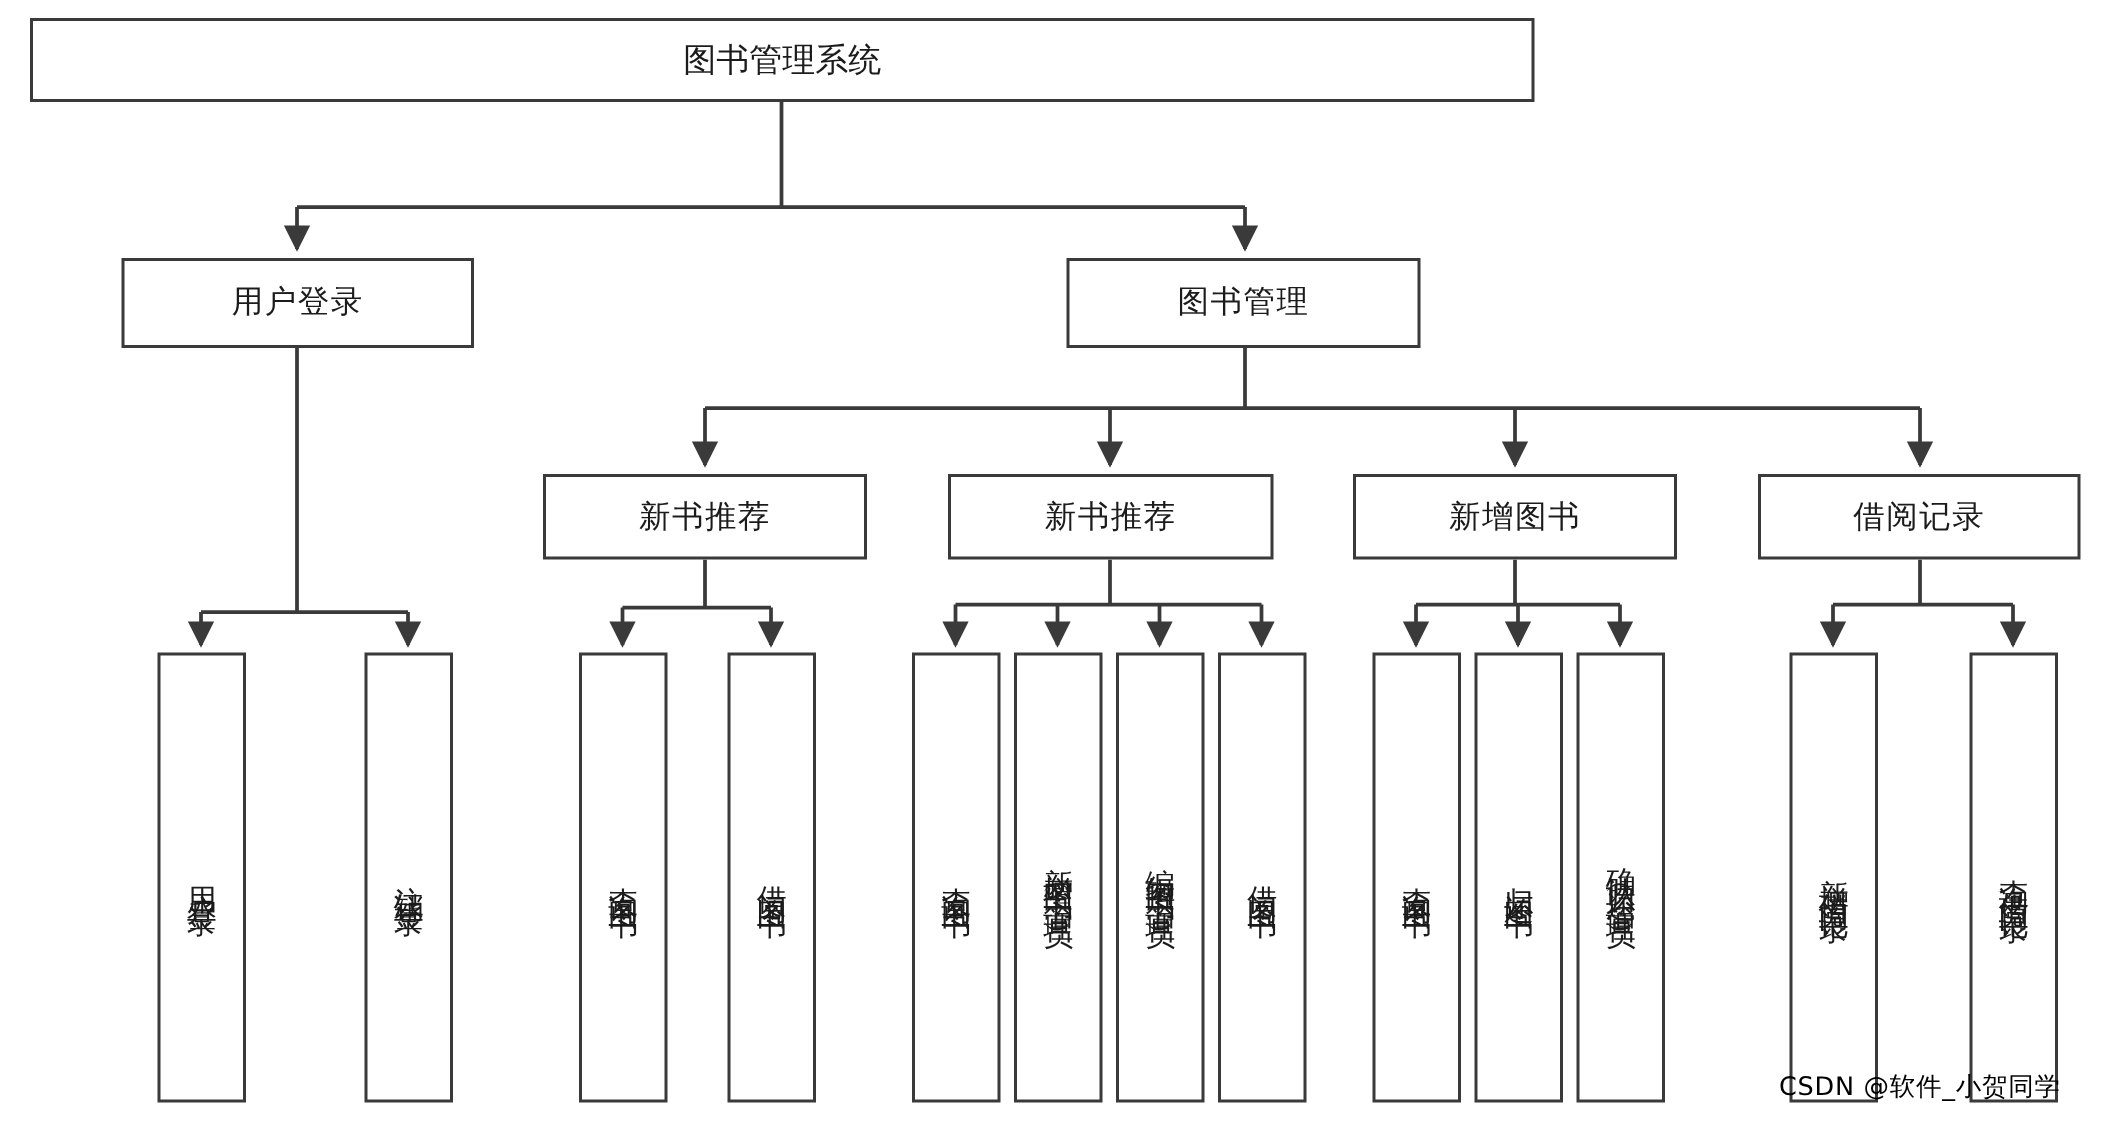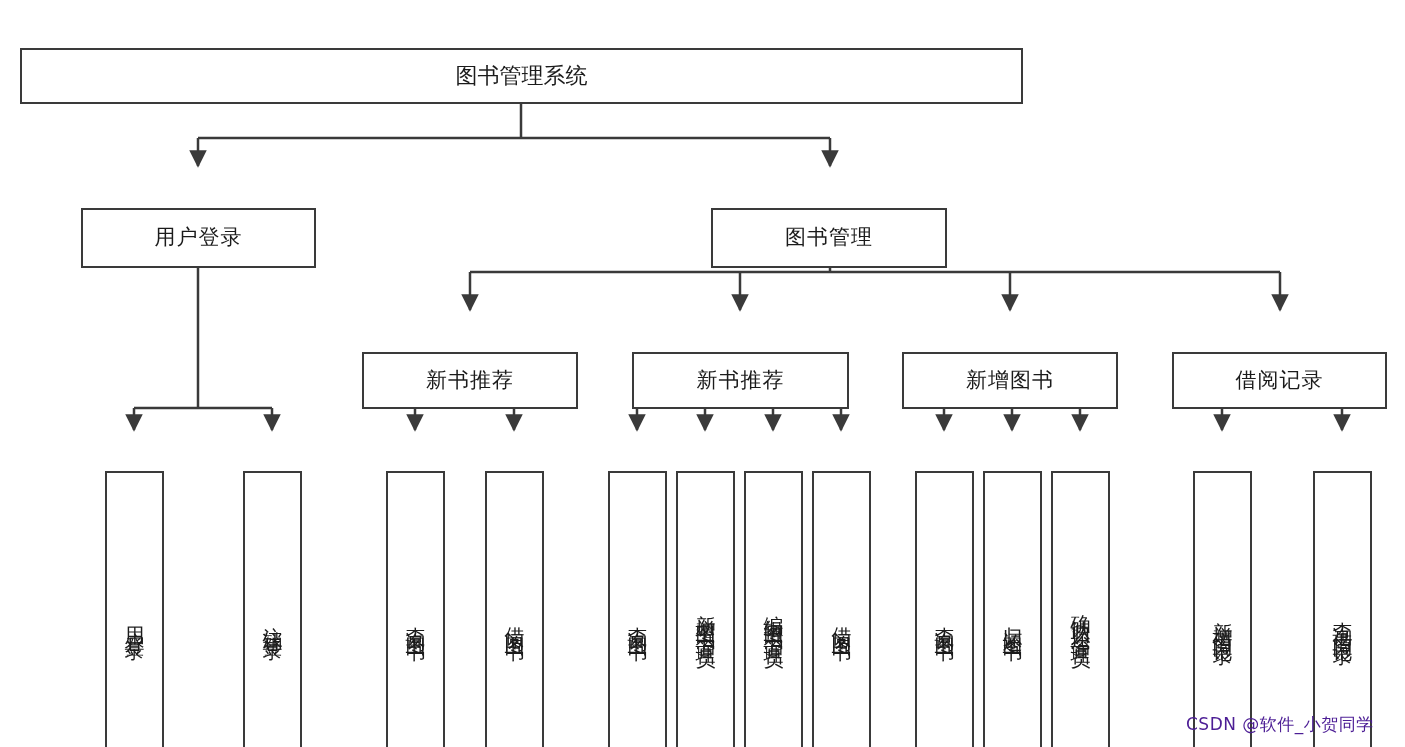--- a/index.html
+++ b/index.html
@@ -28,21 +28,20 @@
   .node {
     position: absolute;
     box-sizing: border-box;
     border: 2px solid #3a3a3a;
     background: #ffffff;
     display: flex;
     align-items: center;
     justify-content: center;
     color: #1b1b1b;
     z-index: 2;
-    margin-top: 36px;
   }
   .node.h {
     font-size: 21px;
     letter-spacing: 1px;
     line-height: 1.2;
   }
   .node.root {
     font-size: 22px;
   }
   .node.leaf {
@@ -57,21 +56,21 @@
     letter-spacing: 5px;
     line-height: 1.05;
     white-space: nowrap;
     display: block;
   }
   .watermark {
     position: absolute;
     left: 1186px;
     top: 713px;
     font-size: 17px;
-    color: #4c1d95;
+    color: #000000;
     letter-spacing: 0.5px;
     white-space: nowrap;
     z-index: 3;
   }
 </style>
 </head>
 <body>
 
 <div id="canvas">
 

